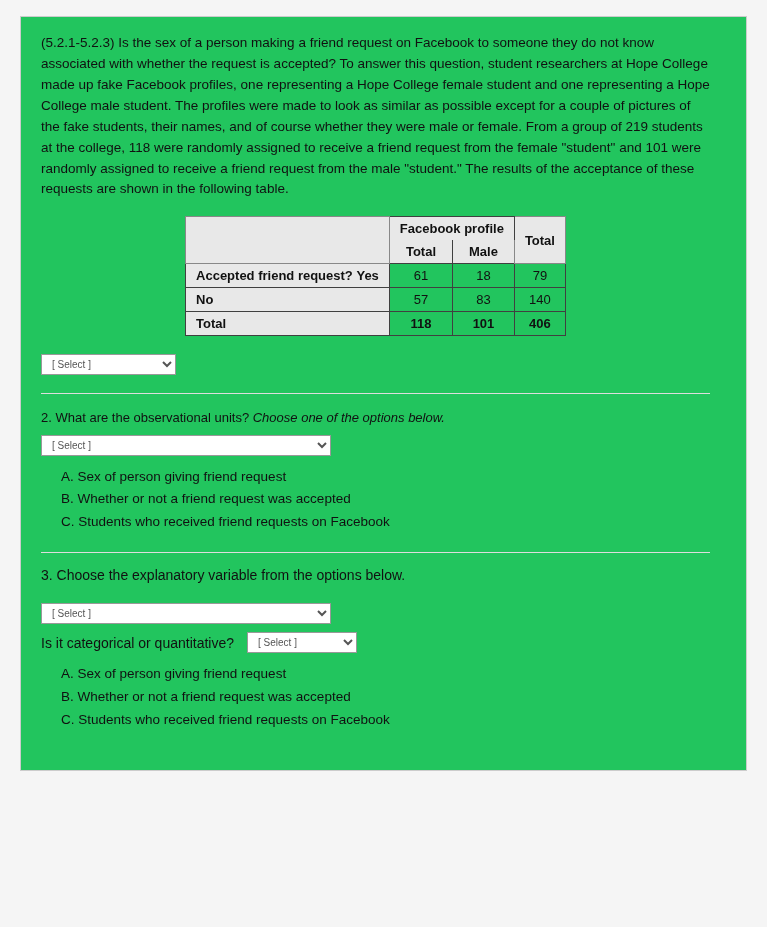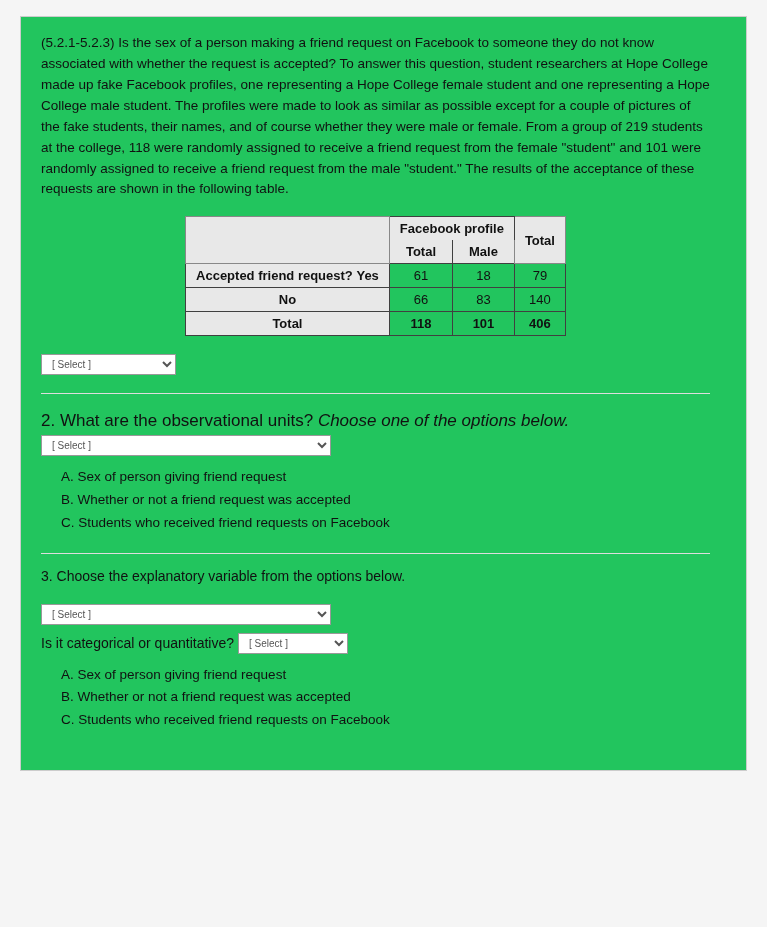--- a/index.html
+++ b/index.html
@@ -48,21 +48,21 @@
       padding: 4px 10px;
       text-align: center;
     }
 
     table.facebook-table thead tr th {
       background: #e8e8e8;
       font-weight: bold;
     }
 
     table.facebook-table .row-header {
-      text-align: center;
+      text-align: left;
       font-weight: bold;
       background: #e8e8e8;
     }
 
     table.facebook-table .total-row td,
     table.facebook-table .total-row th {
       font-weight: bold;
     }
 
     .col-header-top {
@@ -72,22 +72,23 @@
 
     .col-header-sub {
       border-top: none !important;
     }
 
     .question-block {
       margin-bottom: 18px;
     }
 
     .question-line {
-      font-size: 17px;
+      font-size: 13px;
       line-height: 1.55;
+      margin-bottom: 6px;
       color: #111;
     }
 
     .inline-select-row {
       display: flex;
       align-items: center;
       flex-wrap: wrap;
       gap: 4px;
       margin-bottom: 4px;
     }
@@ -134,21 +135,21 @@
       display: flex;
       align-items: center;
       gap: 20px;
       flex-wrap: wrap;
       margin-bottom: 8px;
     }
 
     .categorical-row {
       display: flex;
       align-items: center;
-      gap: 4px;
+      gap: 13px;
       margin-bottom: 6px;
     }
   </style>
 </head>
 <body>
 
 <div class="main-content">
 
   <p class="problem-text">(5.2.1-5.2.3) Is the sex of a person making a friend request on Facebook to someone they do not know associated with whether the request is accepted? To answer this question, student researchers at Hope College made up fake Facebook profiles, one representing a Hope College female student and one representing a Hope College male student. The profiles were made to look as similar as possible except for a couple of pictures of the fake students, their names, and of course whether they were male or female. From a group of 219 students at the college, 118 were randomly assigned to receive a friend request from the female "student" and 101 were randomly assigned to receive a friend request from the male "student." The results of the acceptance of these requests are shown in the following table.</p>
 
@@ -169,21 +170,21 @@
         <tr>
           <td class="row-header">
             <span>Accepted friend request?</span>&nbsp;<span>Yes</span>
           </td>
           <td>61</td>
           <td>18</td>
           <td>79</td>
         </tr>
         <tr>
           <td class="row-header">No</td>
-          <td>66</td>
+          <td>57</td>
           <td>83</td>
           <td>140</td>
         </tr>
         <tr class="total-row">
           <td class="row-header">Total</td>
           <td>118</td>
           <td>101</td>
           <td>406</td>
         </tr>
       </tbody>

